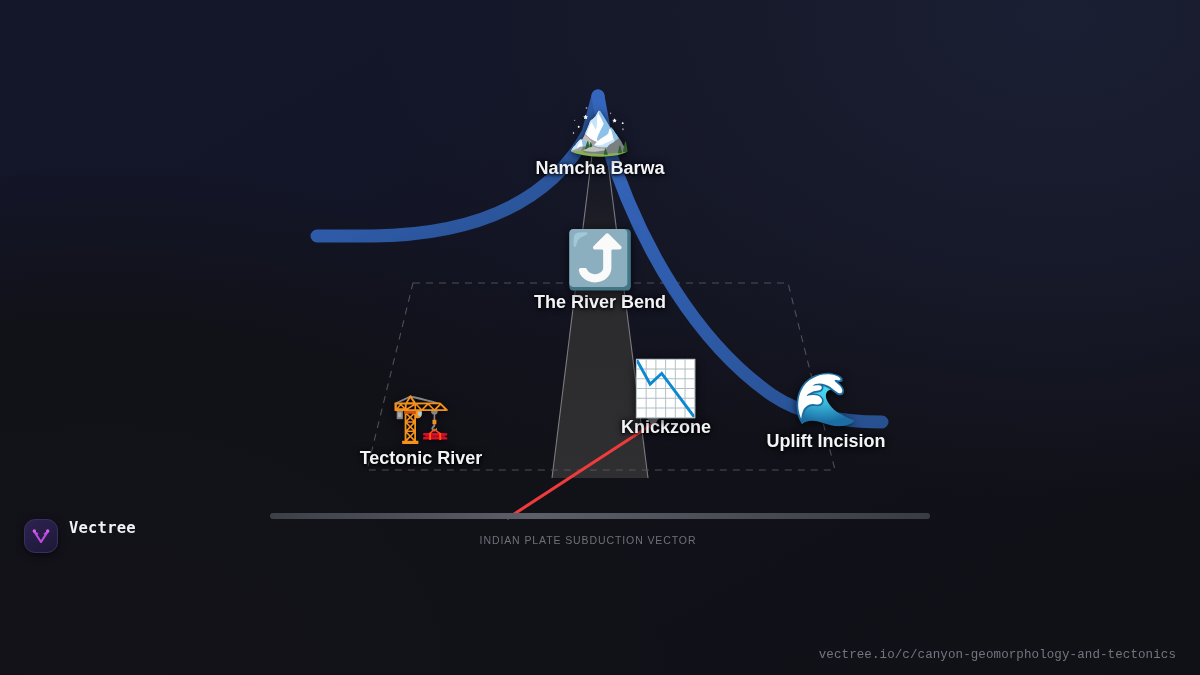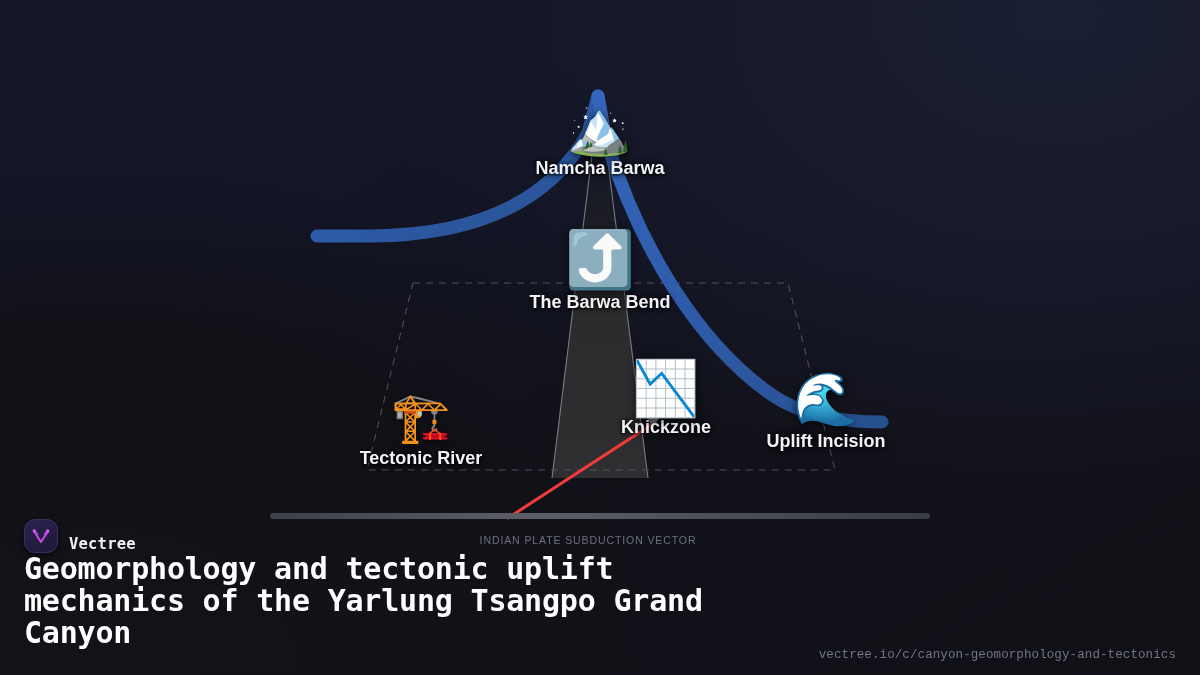--- a/index.html
+++ b/index.html
@@ -63,21 +63,21 @@
     font-size:10.5px; letter-spacing:.9px;
     color:#6f7179;
     z-index:5;
   }
 
   
   #footer { position:absolute; left:0; right:0; bottom:0; height:170px; z-index:20; }
 
   #brand {
     position:absolute; left:24px; top:14px;
-    display:flex; align-items:flex-end; gap:11px;
+    display:flex; align-items:flex-start; gap:11px;
   }
   #brand-badge {
     width:34px; height:34px; border-radius:11px;
     background:linear-gradient(150deg,#2c2350 0%, #241d42 55%, #1d1836 100%);
     border:1px solid #3a2f63;
     display:flex; align-items:center; justify-content:center;
     box-shadow:0 2px 7px rgba(0,0,0,.55);
   }
   #brand-name {
     font-family:"DejaVu Sans Mono", monospace;
@@ -153,21 +153,21 @@
     </g>
   </svg>
 
   <div class="node" id="node-peak">
     <span class="glyph">🏔️</span>
     <span class="nlabel">Namcha Barwa</span>
   </div>
 
   <div class="node" id="node-bend">
     <span class="glyph">⤴️</span>
-    <span class="nlabel">The Barwa Bend</span>
+    <span class="nlabel">The River Bend</span>
   </div>
 
   <div class="node" id="node-knick">
     <span class="glyph">📉</span>
     <span class="nlabel">Knickzone</span>
   </div>
 
   <div class="node" id="node-wave">
     <span class="glyph">🌊</span>
     <span class="nlabel">Uplift Incision</span>
@@ -187,18 +187,17 @@
         <svg width="22" height="22" viewBox="0 0 22 22" aria-hidden="true">
           <path d="M4.3 6.6 L11 17 L17.7 6.6" fill="none" stroke="#c04ae0" stroke-width="2.1" stroke-linecap="round" stroke-linejoin="round"></path>
           <path d="M4.3 6.6 L7.6 8.9 M17.7 6.6 L14.4 8.9" fill="none" stroke="#c04ae0" stroke-width="1.6" stroke-linecap="round"></path>
           <circle cx="4.3" cy="6.0" r="1.7" fill="#d35ef0"></circle>
           <circle cx="17.7" cy="6.0" r="1.7" fill="#d35ef0"></circle>
         </svg>
       </div>
       <div id="brand-name">Vectree</div>
     </div>
 
-    <div id="headline">Geomorphology and tectonic uplift mechanics of the Yarlung Tsangpo Grand Canyon</div>
 
     <div id="footer-url">vectree.io/c/canyon-geomorphology-and-tectonics</div>
   </div>
 
 </div>
 
 </body></html>

